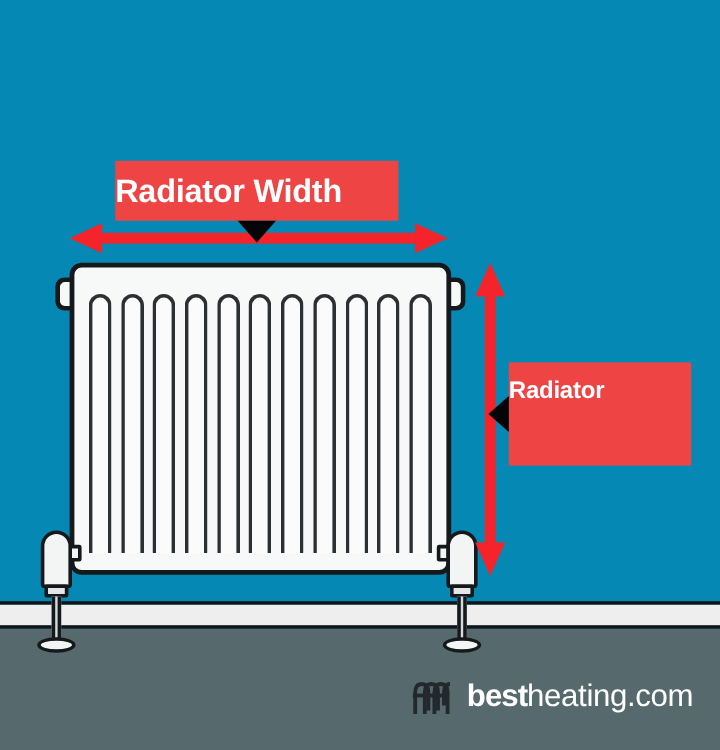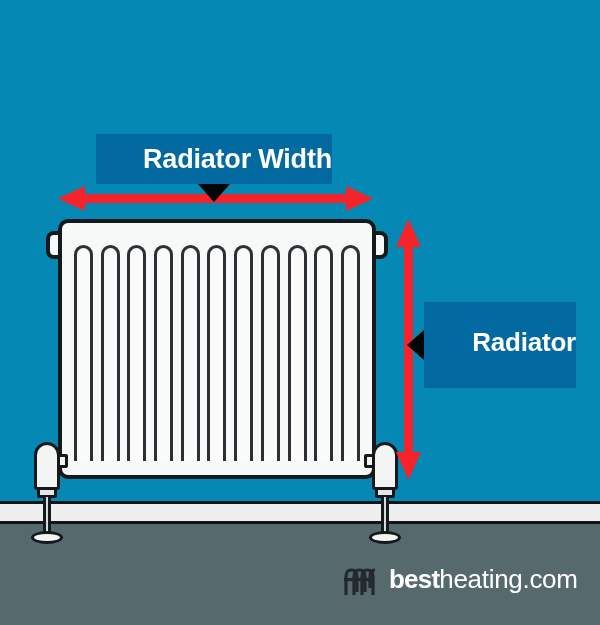--- a/index.html
+++ b/index.html
@@ -191,25 +191,25 @@
     left: 0;
     top: 0;
     width: 600px;
     height: 625px;
     pointer-events: none;
   }
 
   
   .callout {
     position: absolute;
-    background: #0369a1;
+    background: #ef4444;
     color: #ffffff;
     font-weight: bold;
     letter-spacing: -0.2px;
-    text-align: right;
+    text-align: left;
     box-sizing: border-box;
   }
   .callout-width {
     left: 96px;
     top: 134px;
     width: 236px;
     height: 50px;
     font-size: 27px;
     line-height: 50px;
   }
@@ -222,23 +222,23 @@
     height: 0;
     border-left: 16px solid transparent;
     border-right: 16px solid transparent;
     border-top: 18px solid #030507;
   }
   .callout-height {
     left: 424px;
     top: 302px;
     width: 152px;
     height: 86px;
-    font-size: 26px;
+    font-size: 20px;
     line-height: 31px;
-    padding-top: 25px;
+    padding-top: 9px;
   }
   .callout-height .pointer {
     position: absolute;
     left: -17px;
     top: 50%;
     margin-top: -15px;
     width: 0;
     height: 0;
     border-top: 15px solid transparent;
     border-bottom: 15px solid transparent;

